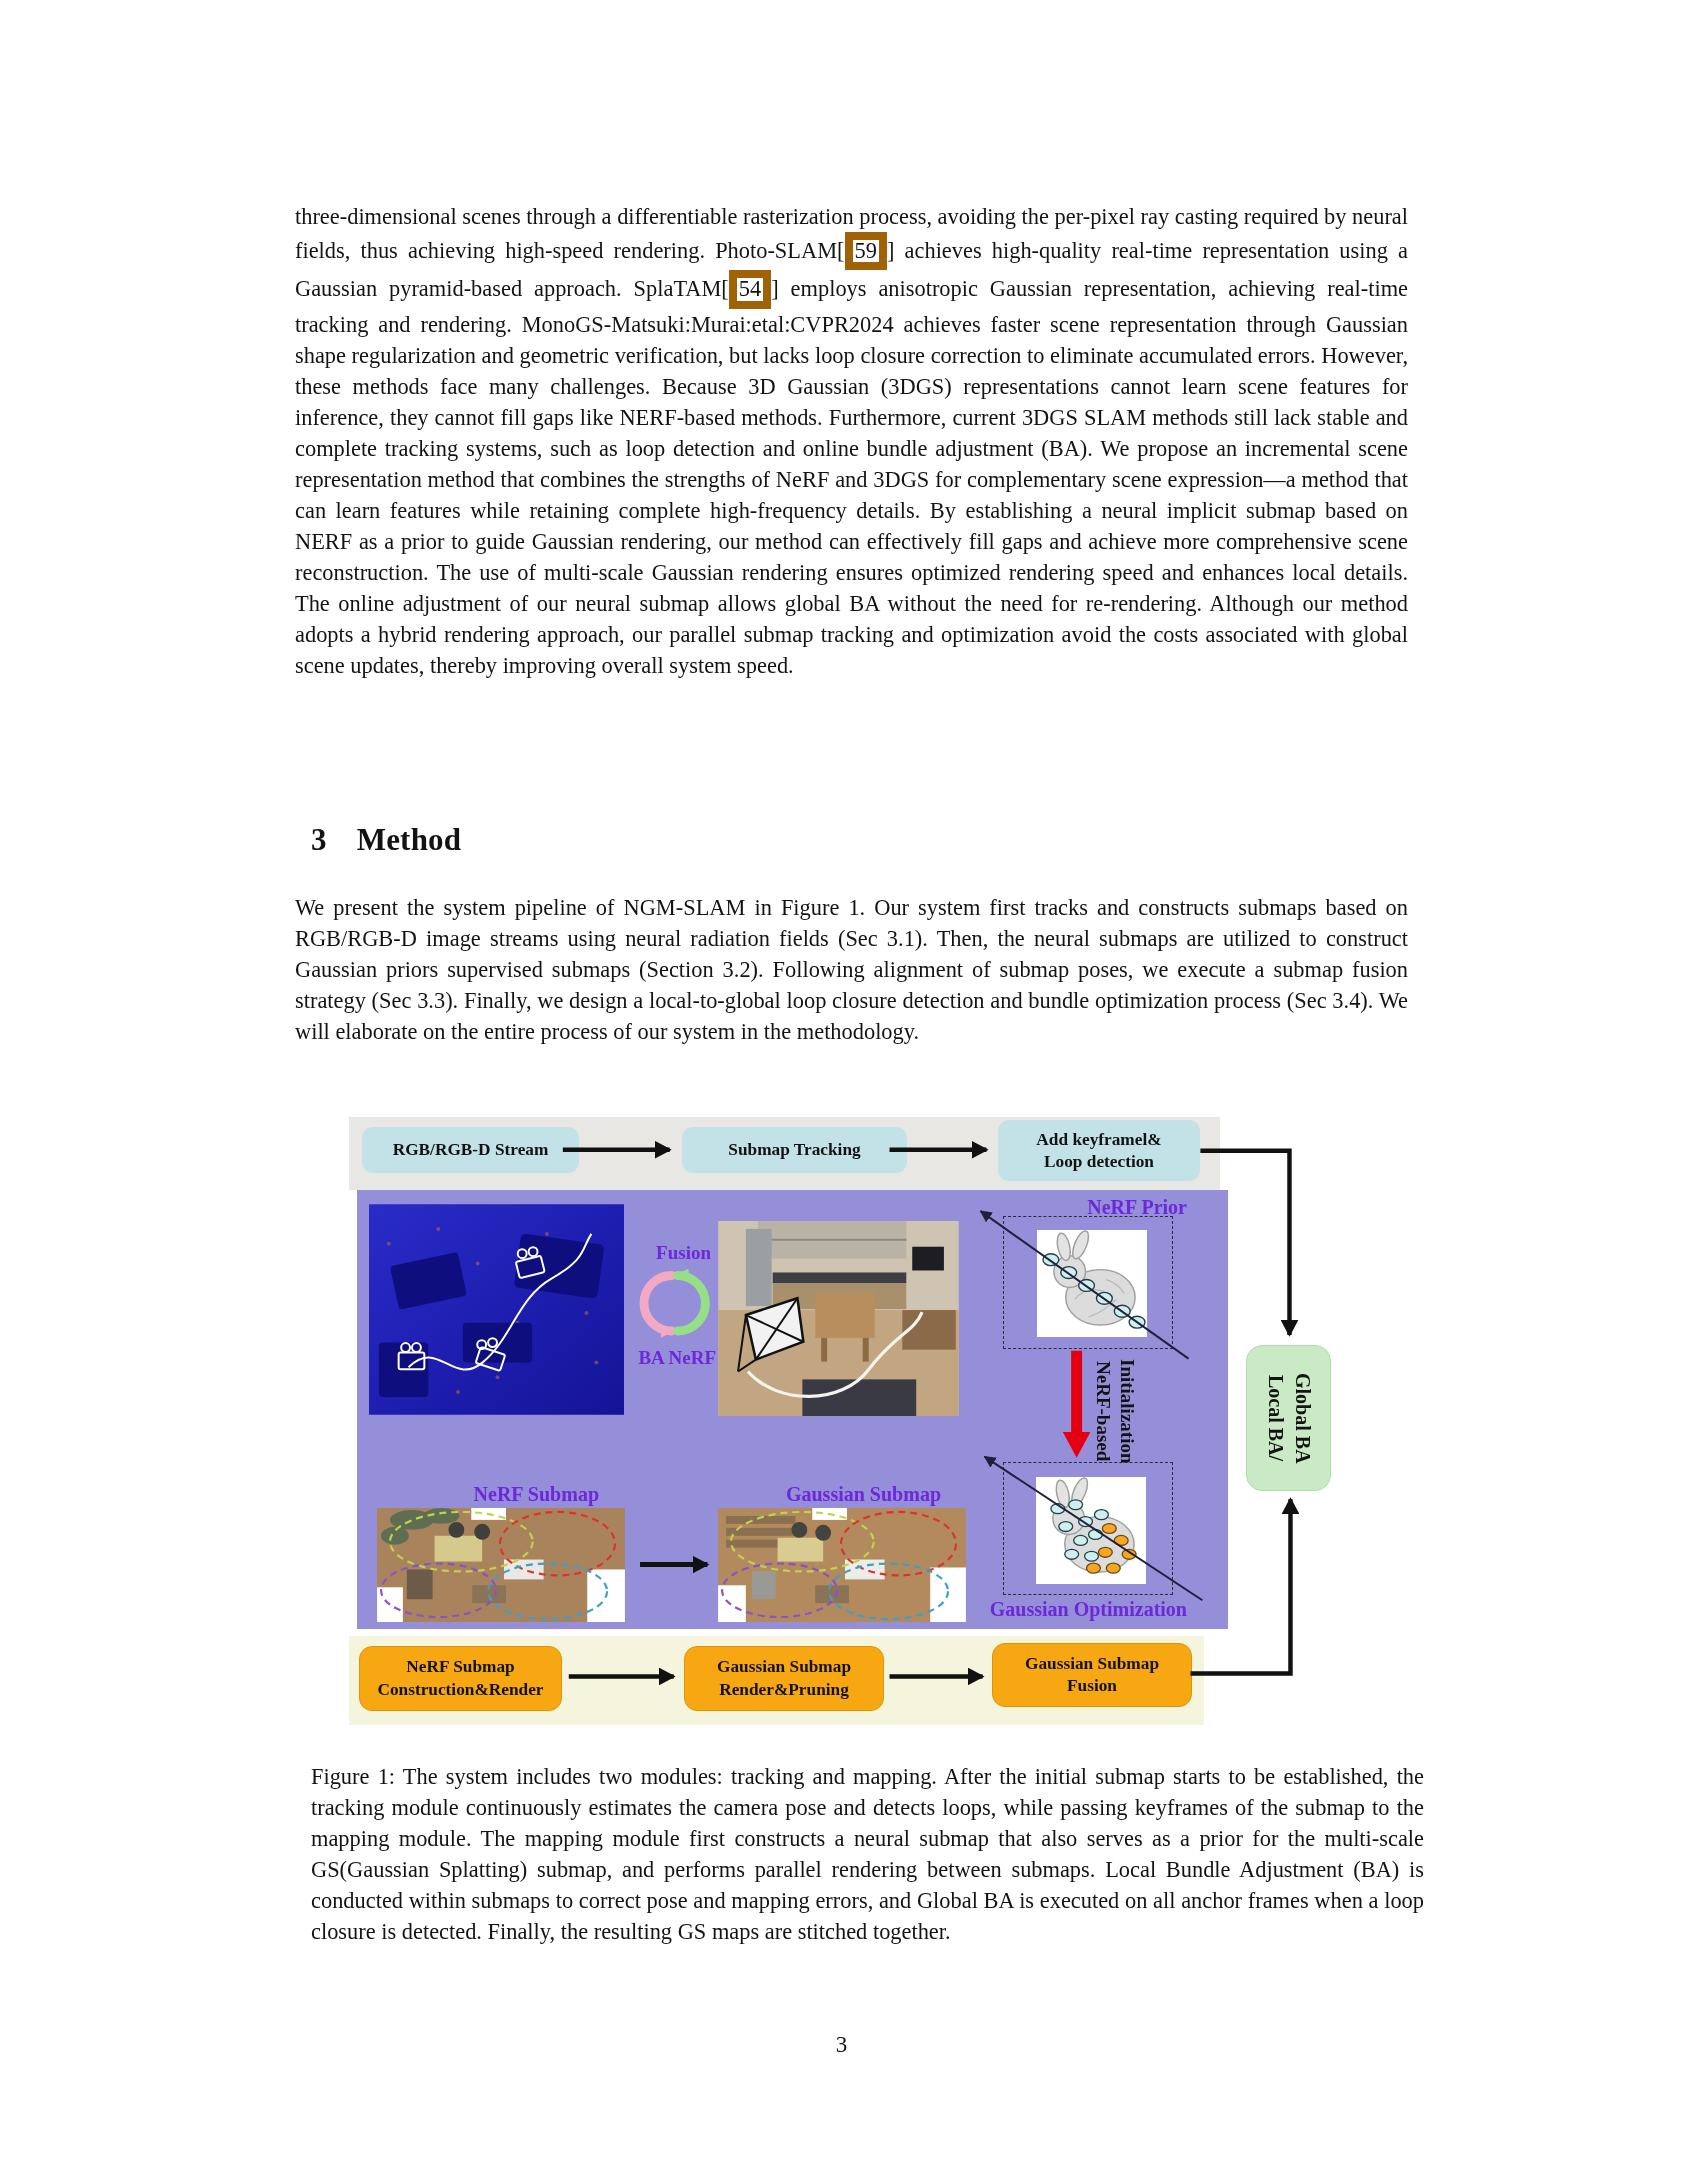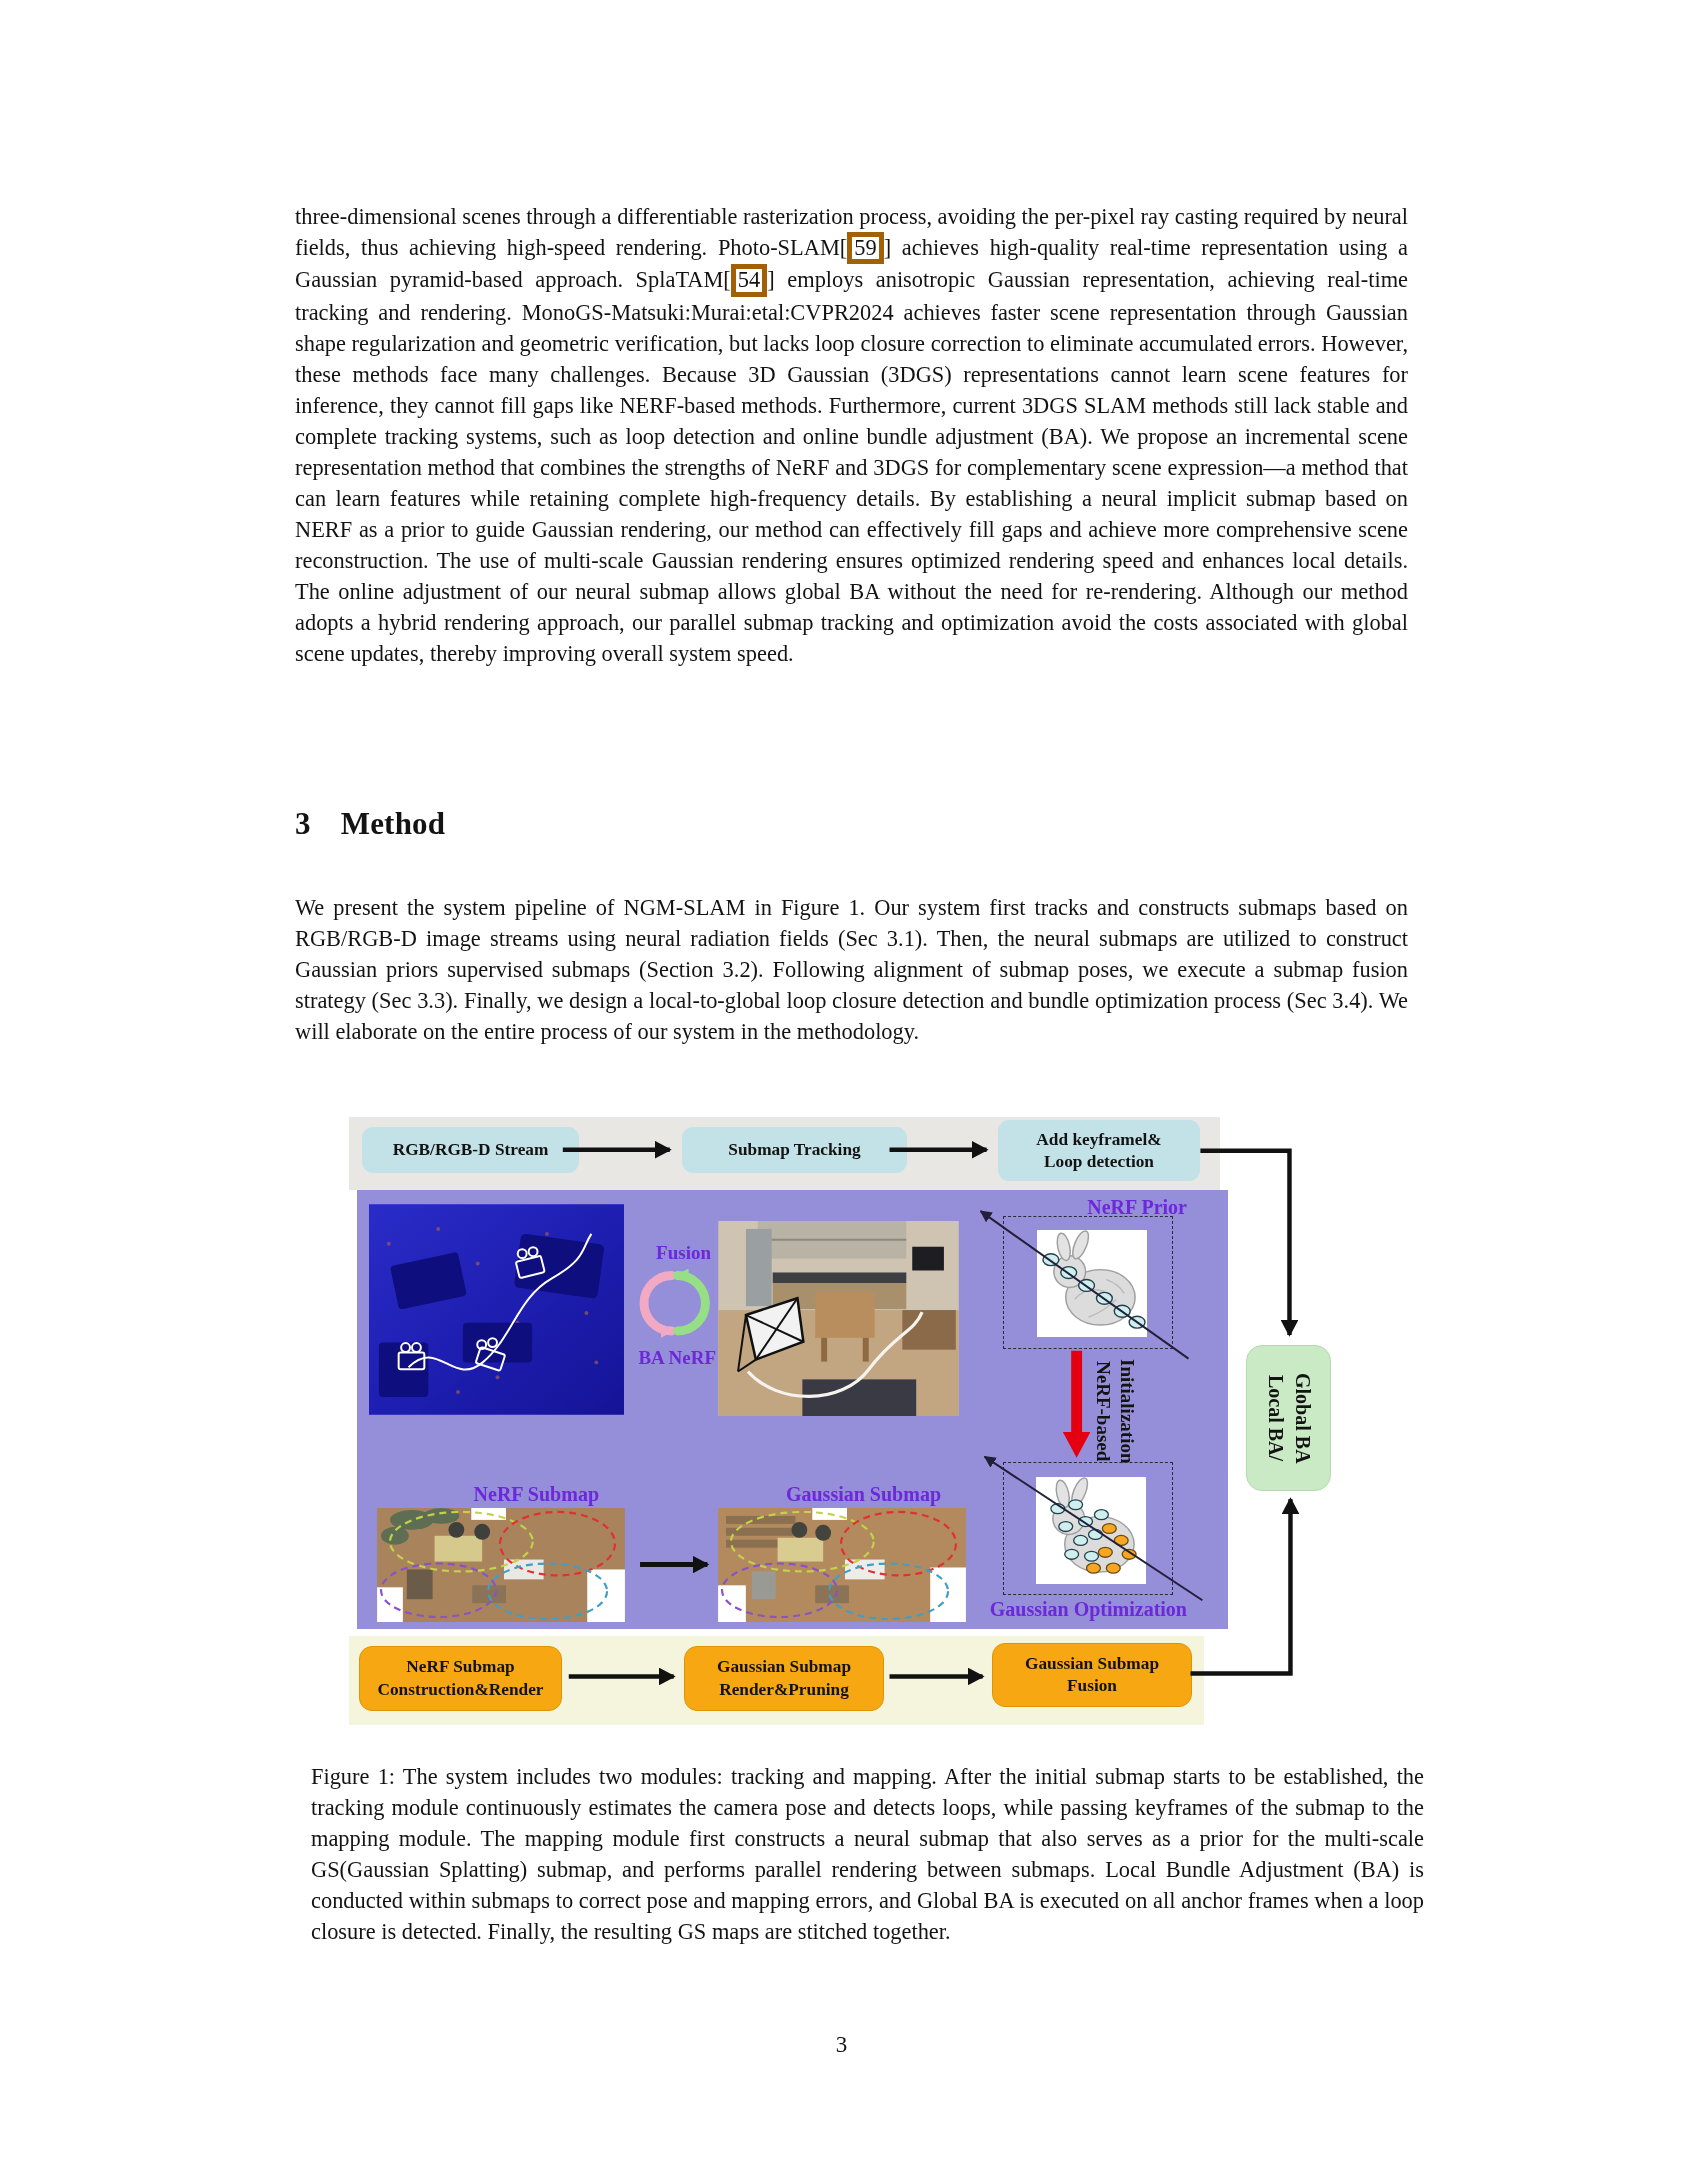--- a/index.html
+++ b/index.html
@@ -5,24 +5,24 @@
   html,body{margin:0;padding:0;}
   body{
     width:1683px;height:2178px;background:#ffffff;position:relative;
     font-family:"Liberation Serif", serif;color:#131313;
   }
   .body-text{
     position:absolute;left:295px;width:1113px;margin:0;
     font-size:22.4px;line-height:31px;text-align:justify;
   }
   .cite{
-    border:5px solid #a16207;padding:0 2px;line-height:1;display:inline-block;
+    border:8px solid #a16207;padding:0 2px;line-height:1;display:inline-block;
   }
   .section-heading{
-    position:absolute;left:295px;top:806px;margin:0;
+    position:absolute;left:295px;top:806px;margin:16px;
     font-size:31px;font-weight:bold;letter-spacing:0.2px;
   }
   .section-heading .num{margin-right:30px;}
   .page-number{
     position:absolute;left:0;right:0;top:2032px;text-align:center;
     font-size:23px;
   }
   
   .figure{position:absolute;left:347px;top:1117px;width:990px;height:612px;}
   .band-gray{position:absolute;left:2px;top:0;width:871px;height:73px;background:#e8e7e4;}

